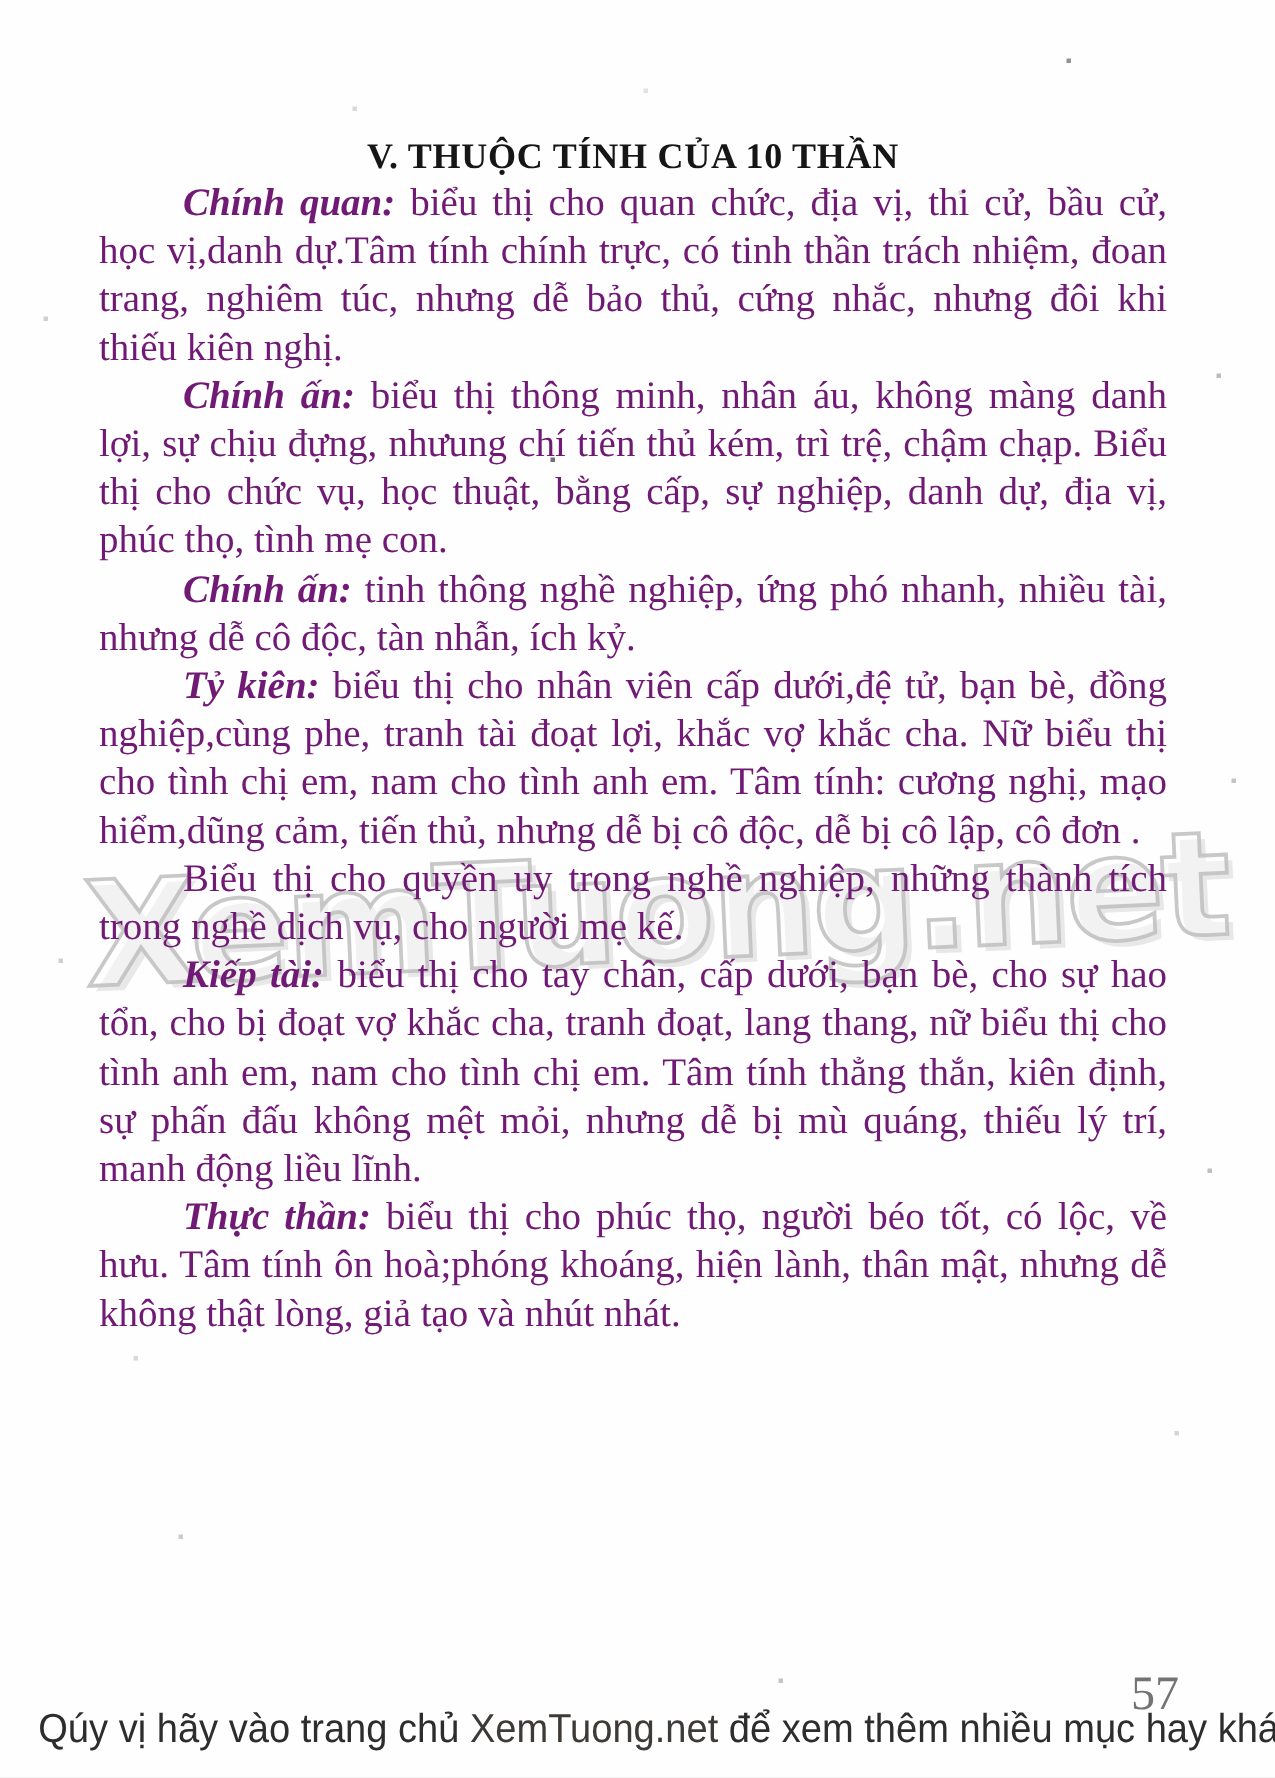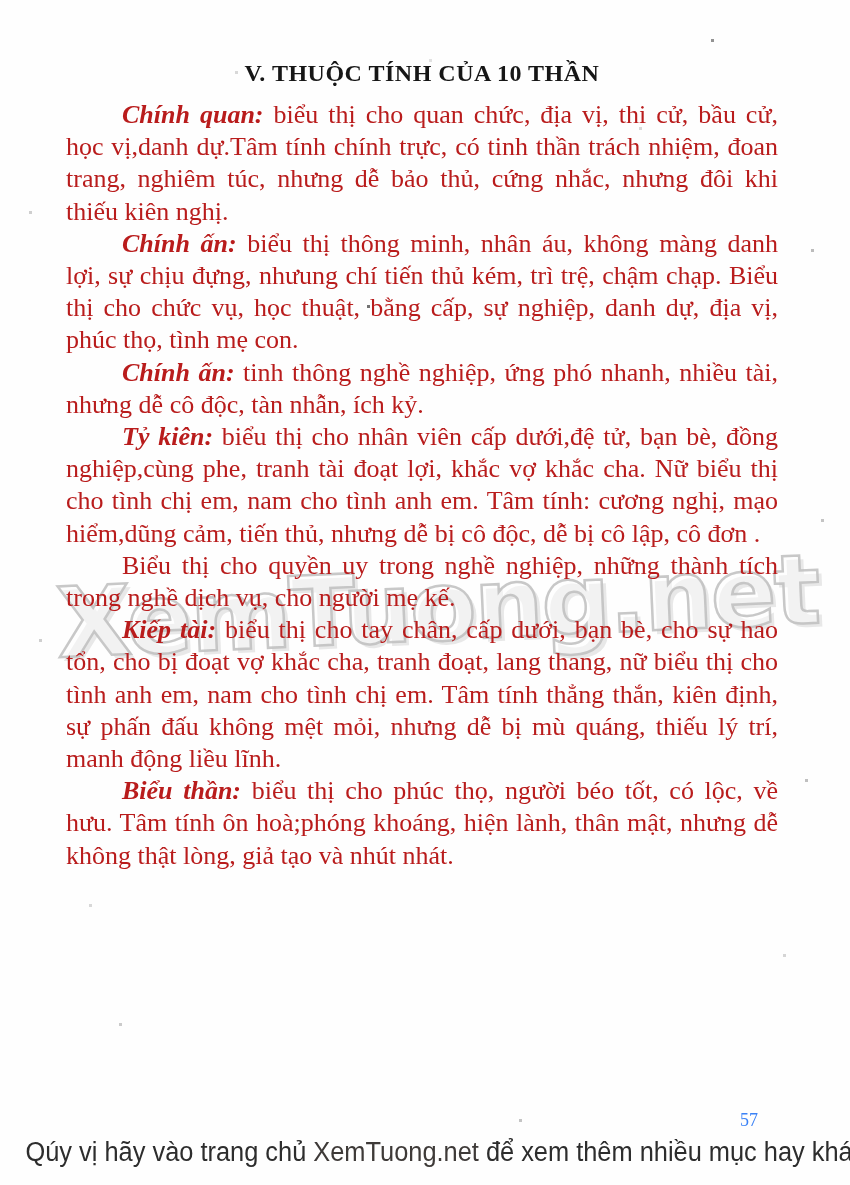--- a/index.html
+++ b/index.html
@@ -10,40 +10,40 @@
     margin: 0 auto;
     background: #fefefe;
     overflow: hidden;
     color: #1b1b1b;
     font-family: "Liberation Serif", serif;
   }
   .title {
     position: relative;
     z-index: 3;
     margin: 0;
-    padding-top: 60px;
+    padding-top: 92px;
     width: 712px;
     margin-left: 66px;
     text-align: center;
     font-size: 24px;
     font-weight: bold;
     letter-spacing: 0.5px;
     color: #161616;
     font-family: "Liberation Serif", serif;
   }
   .content {
     position: relative;
     z-index: 3;
     width: 712px;
     margin-left: 66px;
-    margin-top: 12px;
+    margin-top: 0;
     font-size: 26px;
     line-height: 32.2px;
     text-align: justify;
-    color: #b91c1c;
+    color: #701a75;
   }
   .content p {
     margin: 0;
     text-indent: 56px;
   }
   .lead {
     font-weight: bold;
     font-style: italic;
   }
   .watermark {
@@ -57,24 +57,24 @@
     font-weight: bold;
     font-size: 97px;
     letter-spacing: -2px;
     color: rgba(255,255,255,0.45);
     -webkit-text-stroke: 2.5px rgba(190,190,190,0.85);
     text-shadow: 4px 4px 0 rgba(175,175,175,0.28);
   }
   .page-number {
     position: absolute;
     z-index: 3;
-    right: 92px;
+    right: 64px;
     top: 1110px;
-    font-size: 18px;
-    color: #3b82f6;
+    font-size: 32px;
+    color: #737373;
     font-family: "Liberation Serif", serif;
   }
   .footer-note {
     position: absolute;
     z-index: 3;
     left: 0;
     top: 1137px;
     width: 850px;
     text-align: center;
     font-family: "Liberation Sans", sans-serif;
@@ -117,20 +117,20 @@
 
   <h1 class="title">V. THUỘC TÍNH CỦA 10 THẦN</h1>
 
   <div class="content">
     <p><span class="lead">Chính quan:</span><span> biểu thị cho quan chức, địa vị, thi cử, bầu cử, học vị,danh dự.Tâm tính chính trực, có tinh thần trách nhiệm, đoan trang, nghiêm túc, nhưng dễ bảo thủ, cứng nhắc, nhưng đôi khi thiếu kiên nghị.</span></p>
     <p><span class="lead">Chính ấn:</span><span> biểu thị thông minh, nhân áu, không màng danh lợi, sự chịu đựng, nhưung chí tiến thủ kém, trì trệ, chậm chạp. Biểu thị cho chức vụ, học thuật, bằng cấp, sự nghiệp, danh dự, địa vị, phúc thọ, tình mẹ con.</span></p>
     <p><span class="lead">Chính ấn:</span><span> tinh thông nghề nghiệp, ứng phó nhanh, nhiều tài, nhưng dễ cô độc, tàn nhẫn, ích kỷ.</span></p>
     <p><span class="lead">Tỷ kiên:</span><span> biểu thị cho nhân viên cấp dưới,đệ tử, bạn bè, đồng nghiệp,cùng phe, tranh tài đoạt lợi, khắc vợ khắc cha. Nữ biểu thị cho tình chị em, nam cho tình anh em. Tâm tính: cương nghị, mạo hiểm,dũng cảm, tiến thủ, nhưng dễ bị cô độc, dễ bị cô lập, cô đơn .</span></p>
     <p><span class="lead"></span><span>Biểu thị cho quyền uy trong nghề nghiệp, những thành tích trong nghề dịch vụ, cho người mẹ kế.</span></p>
     <p><span class="lead">Kiếp tài:</span><span> biểu thị cho tay chân, cấp dưới, bạn bè, cho sự hao tổn, cho bị đoạt vợ khắc cha, tranh đoạt, lang thang, nữ biểu thị cho tình anh em, nam cho tình chị em. Tâm tính thẳng thắn, kiên định, sự phấn đấu không mệt mỏi, nhưng dễ bị mù quáng, thiếu lý trí, manh động liều lĩnh.</span></p>
-    <p><span class="lead">Biểu thần:</span><span> biểu thị cho phúc thọ, người béo tốt, có lộc, về hưu. Tâm tính ôn hoà;phóng khoáng, hiện lành, thân mật, nhưng dễ không thật lòng, giả tạo và nhút nhát.</span></p>
+    <p><span class="lead">Thực thần:</span><span> biểu thị cho phúc thọ, người béo tốt, có lộc, về hưu. Tâm tính ôn hoà;phóng khoáng, hiện lành, thân mật, nhưng dễ không thật lòng, giả tạo và nhút nhát.</span></p>
   </div>
 
   <div class="page-number">57</div>
 
   <div class="footer-note"><span>Qúy vị hãy vào trang chủ </span><span class="brand">XemTuong.net</span><span> để xem thêm nhiều mục hay khác</span></div>
 
 </div>
 
 </body></html>

